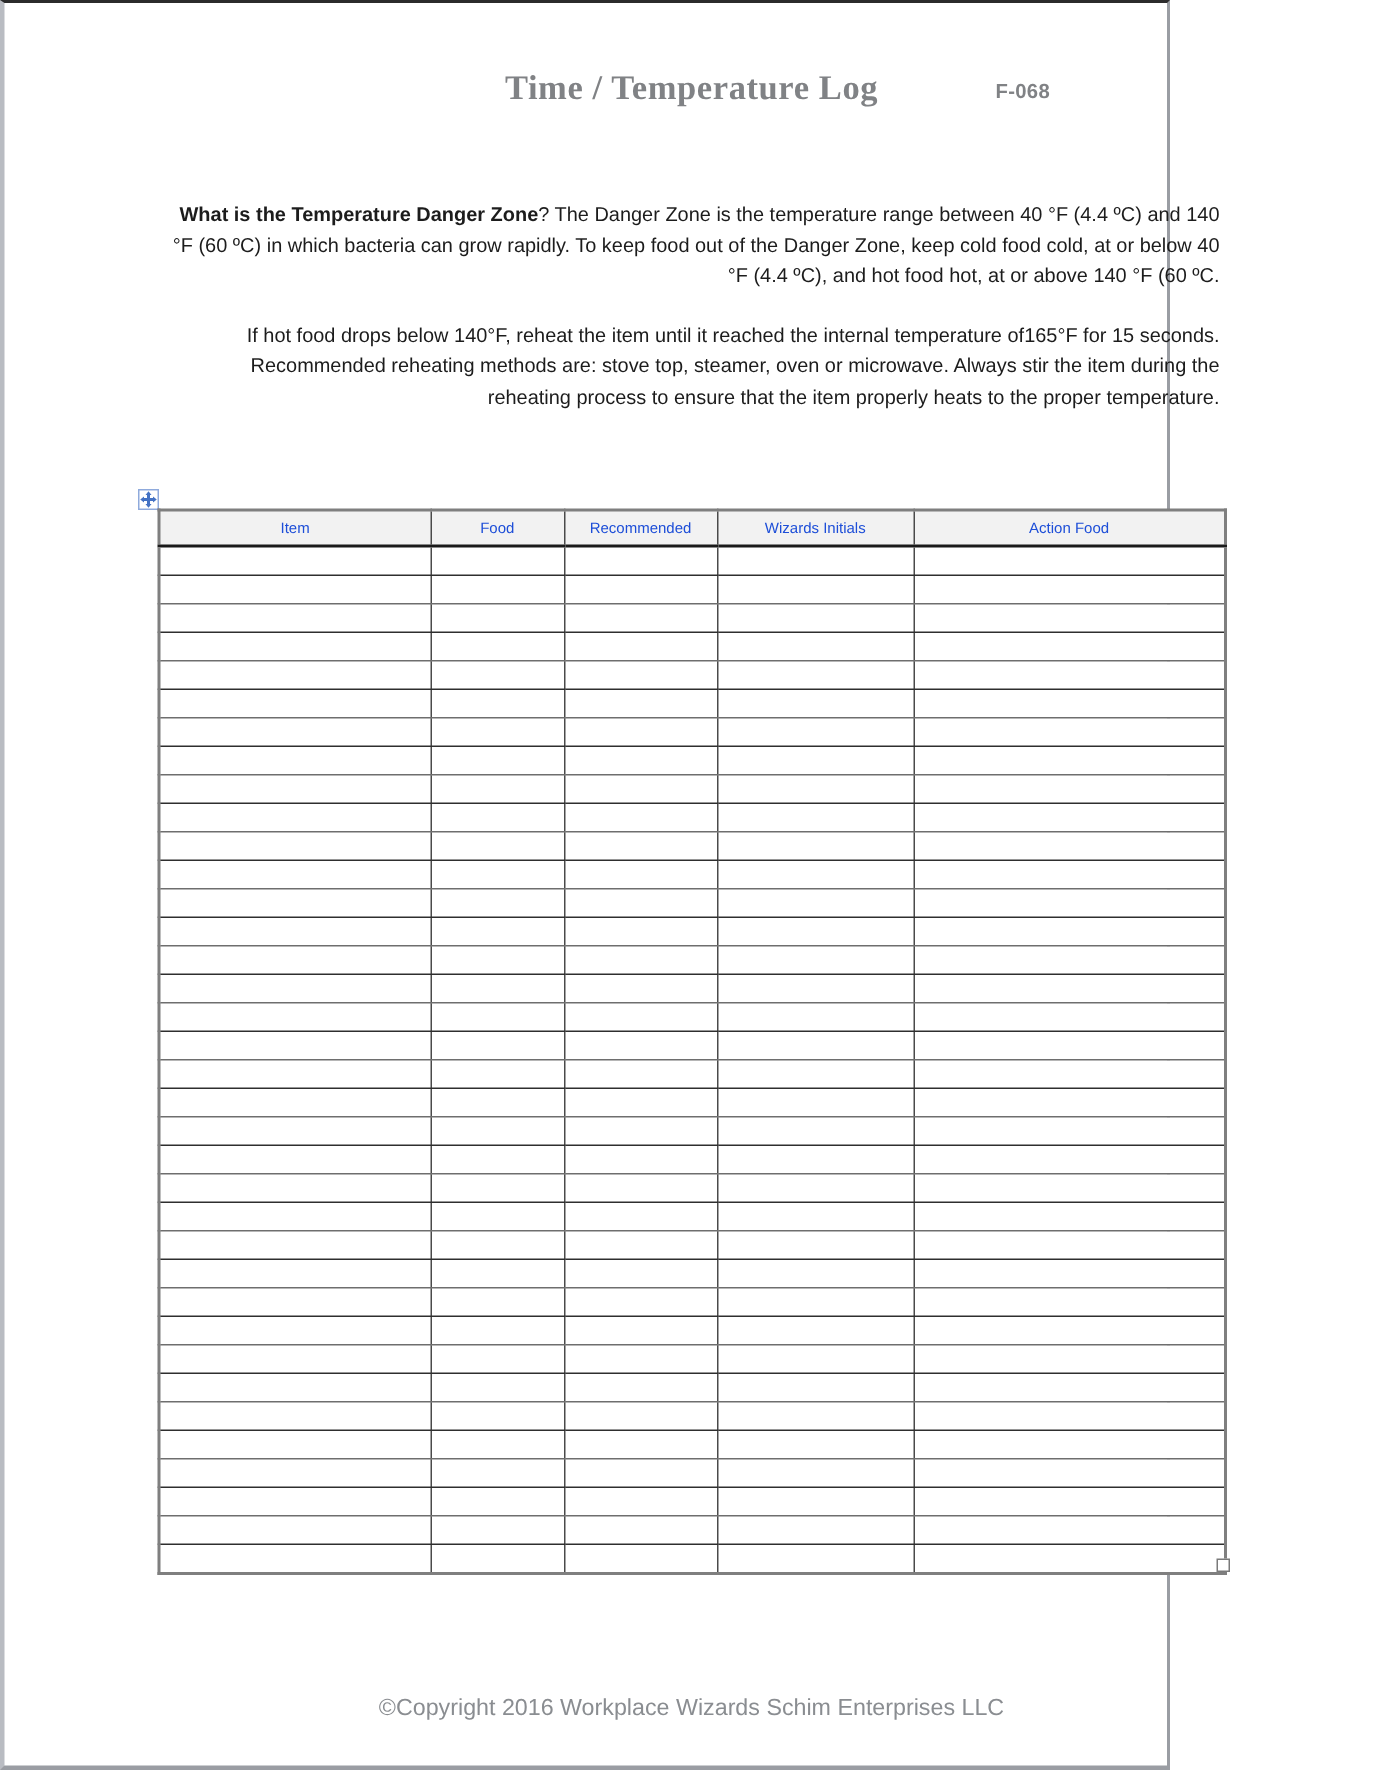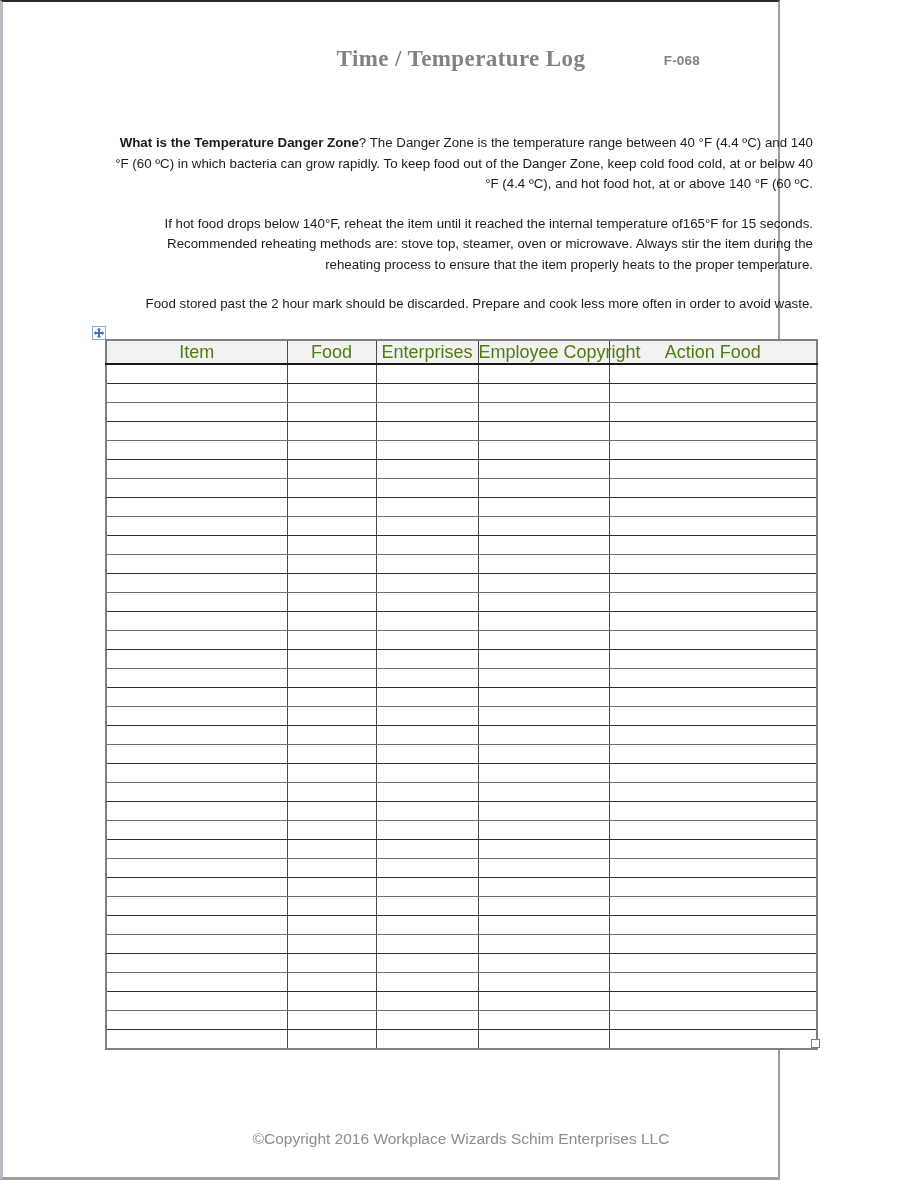--- a/index.html
+++ b/index.html
@@ -112,23 +112,23 @@
   table.log-table th,
   table.log-table td {
     border: 1px solid #4a4a4a;
     padding: 0;
     margin: 0;
   }
   table.log-table thead th {
     background: #f2f2f2;
     height: 22px;
     font-family: "Liberation Sans", sans-serif;
-    font-size: 18px;
+    font-size: 10px;
     font-weight: normal;
-    color: #4d7c0f;
+    color: #1d4ed8;
     text-align: center;
     vertical-align: middle;
     border-bottom: 2px solid #1a1a1a;
     white-space: nowrap;
     margin-left: 12px;
   }
   table.log-table tbody td {
     height: 18px;
     background: #ffffff;
   }
@@ -181,21 +181,20 @@
     <div class="doc-title">Time / Temperature Log</div>
     <div class="form-code">F-068</div>
   </div>
 
   <div class="doc-body">
 
     <p class="para"><b>What is the Temperature Danger Zone</b><span>? The Danger Zone is the temperature range between 40 °F (4.4 ºC) and 140 °F (60 ºC) in which bacteria can grow rapidly. To keep food out of the Danger Zone, keep cold food cold, at or below 40 °F (4.4 ºC), and hot food hot, at or above 140 °F (60 ºC.</span></p>
 
     <p class="para"><span>If hot food drops below 140°F, reheat the item until it reached the internal temperature of165°F for 15 seconds. Recommended reheating methods are: stove top, steamer, oven or microwave.  Always stir the item during the reheating process to ensure that the item properly heats to the proper temperature.</span></p>
 
-    <p class="para tight"><span>Food stored past the 2 hour mark should be discarded. Prepare and cook less more often in order to avoid waste.</span></p>
 
   </div>
 
   <div class="table-move-handle">
     <svg width="12" height="12" viewBox="0 0 12 12" aria-hidden="true">
       <g fill="#4472c4">
         <rect x="5" y="2" width="2" height="8"></rect>
         <rect x="2" y="5" width="8" height="2"></rect>
         <polygon points="6,0.5 8,3 4,3"></polygon>
         <polygon points="6,11.5 8,9 4,9"></polygon>
@@ -211,22 +210,22 @@
         <col class="c-item">
         <col class="c-time">
         <col class="c-temp">
         <col class="c-initials">
         <col class="c-action">
       </colgroup>
       <thead>
         <tr>
           <th>Item</th>
           <th>Food</th>
-          <th>Enterprises</th>
-          <th>Employee Copyright</th>
+          <th>Recommended</th>
+          <th>Wizards Initials</th>
           <th>Action Food</th>
         </tr>
       </thead>
       <tbody>
           <tr>
             <td></td>
             <td></td>
             <td></td>
             <td></td>
             <td></td>

